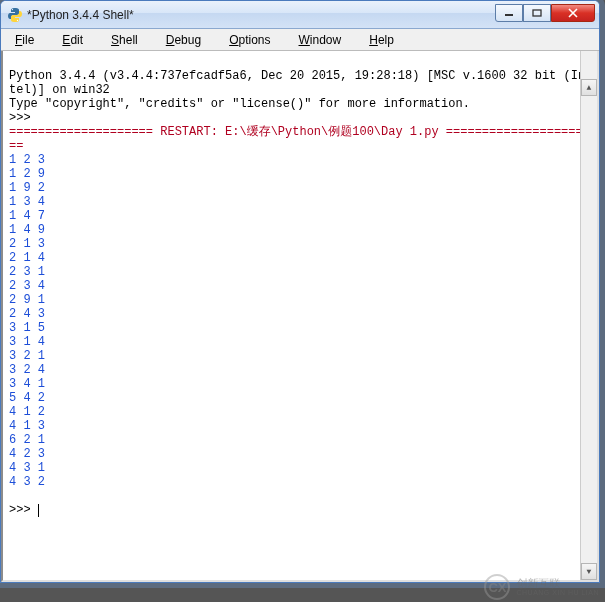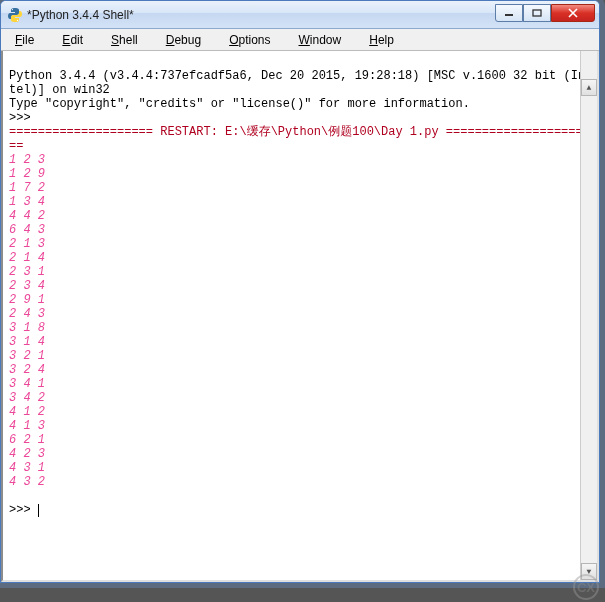--- a/index.html
+++ b/index.html
@@ -90,21 +90,21 @@
       color: #000;
       white-space: pre;
       overflow: hidden;
       border: 2px inset #e0e0e0;
       border-top: none;
       position: relative;
     }
     .info-line { color: #000; }
     .prompt { color: #000; }
     .restart-line { color: #b00020; }
-    .output-line { color: #ec4899; font-style: italic; }
+    .output-line { color: #1d4ed8; }
     .cursor {
       display: inline-block;
       width: 1px;
       height: 13px;
       background: #000;
       vertical-align: bottom;
     }
     .scrollbar-v {
       position: absolute;
       right: 0;
@@ -196,47 +196,51 @@
 
   <div class="content">
 <span class="info-line">Python 3.4.4 (v3.4.4:737efcadf5a6, Dec 20 2015, 19:28:18) [MSC v.1600 32 bit (In</span>
 <span class="info-line">tel)] on win32</span>
 <span class="info-line">Type "copyright", "credits" or "license()" for more information.</span>
 <span class="prompt">&gt;&gt;&gt; </span>
 <span class="restart-line">==================== RESTART: E:\缓存\Python\例题100\Day 1.py ====================</span>
 <span class="restart-line">==</span>
 <span id="output-block"><span class="output-line">1 2 3</span>
 <span class="output-line">1 2 9</span>
-<span class="output-line">1 7 2</span>
+<span class="output-line">1 9 2</span>
 <span class="output-line">1 3 4</span>
-<span class="output-line">4 4 2</span>
-<span class="output-line">6 4 3</span>
+<span class="output-line">1 4 7</span>
+<span class="output-line">1 4 9</span>
 <span class="output-line">2 1 3</span>
 <span class="output-line">2 1 4</span>
 <span class="output-line">2 3 1</span>
 <span class="output-line">2 3 4</span>
 <span class="output-line">2 9 1</span>
 <span class="output-line">2 4 3</span>
-<span class="output-line">3 1 8</span>
+<span class="output-line">3 1 5</span>
 <span class="output-line">3 1 4</span>
 <span class="output-line">3 2 1</span>
 <span class="output-line">3 2 4</span>
 <span class="output-line">3 4 1</span>
-<span class="output-line">3 4 2</span>
+<span class="output-line">5 4 2</span>
 <span class="output-line">4 1 2</span>
 <span class="output-line">4 1 3</span>
 <span class="output-line">6 2 1</span>
 <span class="output-line">4 2 3</span>
 <span class="output-line">4 3 1</span>
 <span class="output-line">4 3 2</span>
 </span>
 <span class="prompt">&gt;&gt;&gt; </span><span class="cursor"></span>
     <div class="scrollbar-v">
       <div class="sb-btn up">▲</div>
       <div class="sb-track"></div>
       <div class="sb-btn down">▼</div>
     </div>
   </div>
 </div>
 
 <div class="watermark">
   <div class="wm-icon">CX</div>
+  <div class="wm-txt">
+    <div>创新互联</div>
+    <div style="font-size:7px;letter-spacing:0.5px;">CHUANG XIN HU LIAN</div>
+  </div>
 </div>
 
 </body></html>

